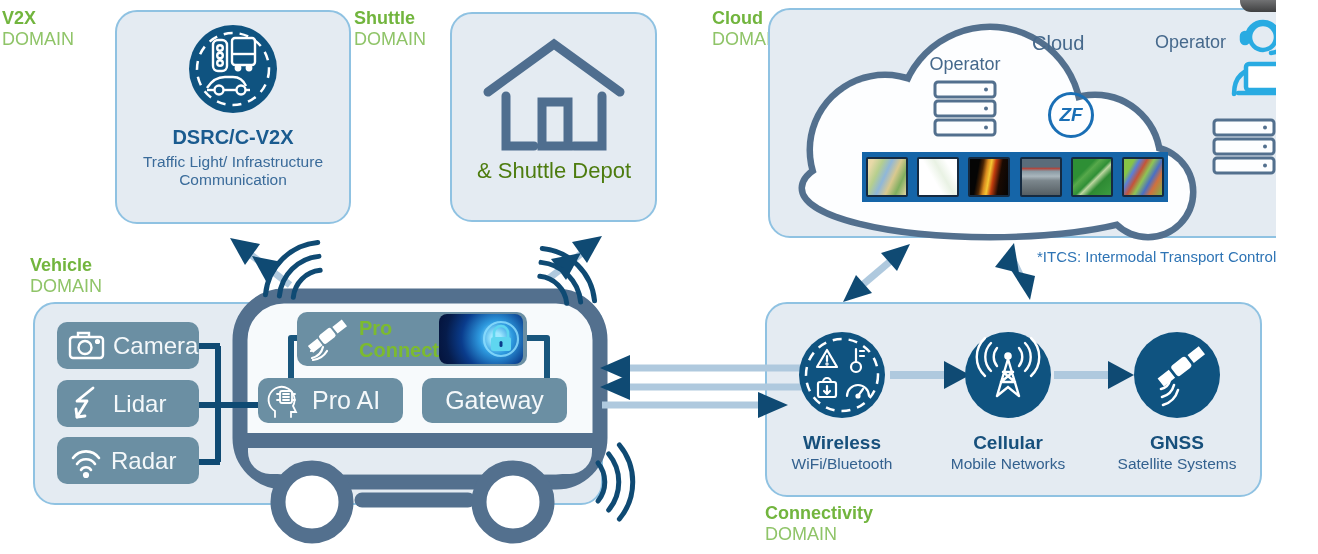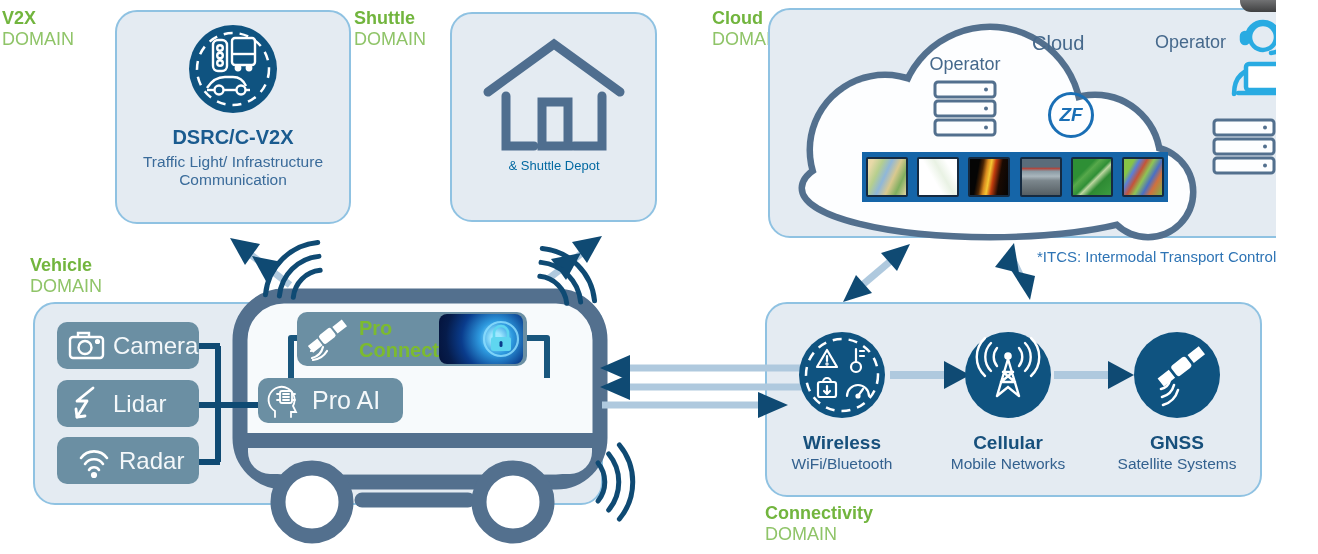--- a/index.html
+++ b/index.html
@@ -190,21 +190,21 @@
 
   <svg class="abs content" style="left:478px;top:34px;" width="152" height="122" viewBox="0 0 152 122">
     <g stroke="#4F6E8F" stroke-width="9" fill="none" stroke-linecap="round">
       <path d="M10,58 L76,10 L142,58"></path>
       <path d="M28,62 V112 H56"></path>
       <path d="M124,62 V112 H96"></path>
       <rect x="64" y="68" width="26" height="44"></rect>
     </g>
   </svg>
   <div class="ctext" style="left:460px;top:158px;width:188px;">
-    <div style="font-size:13px;color:#0369a1;">&amp; Shuttle Depot</div>
+    <div style="font-size:22px;color:#4d7c0f;">&amp; Shuttle Depot</div>
   </div>
 
   <div class="ctext" style="left:920px;top:54px;width:90px;font-size:18px;color:#46698C;">Operator</div>
   <svg class="abs content" style="left:933px;top:80px;" width="64" height="58" viewBox="0 0 64 58">
     <g stroke="#53708E" stroke-width="3" fill="#FDFEFF">
       <rect x="2" y="2" width="60" height="15" rx="3"></rect>
         <rect x="2" y="21" width="60" height="15" rx="3"></rect>
         <rect x="2" y="40" width="60" height="15" rx="3"></rect>
     </g>
     <g fill="#53708E">
@@ -266,21 +266,21 @@
   </div>
   <div class="comp" style="left:57px;top:380px;width:142px;height:47px;padding-left:12px;">
     <svg width="36" height="38" viewBox="0 0 36 38">
       <g stroke="#fff" stroke-width="2.8" fill="none" stroke-linecap="round" stroke-linejoin="round">
         <polyline points="24,3 8,16 18,16 8,32"></polyline>
           <polyline points="7,24 8,32 16,31"></polyline>
       </g>
     </svg>
     <div class="sensor-label" style="width:72px;margin-left:8px;">Lidar</div>
   </div>
-  <div class="comp" style="left:57px;top:437px;width:142px;height:47px;padding-left:16px;">
+  <div class="comp" style="left:57px;top:437px;width:142px;height:47px;padding-left:8px;">
     <svg width="42" height="38" viewBox="0 0 42 38">
       <g stroke="#fff" stroke-width="2.6" fill="none" stroke-linecap="round">
         <path d="M8,16 a16,16 0 0 1 26,0"></path>
           <path d="M12,22 a11,11 0 0 1 18,0"></path>
           <path d="M16,28 a6,6 0 0 1 10,0"></path>
         <circle cx="21" cy="33" r="1.8" fill="#fff"></circle>
       </g>
     </svg>
     <div class="sensor-label" style="width:72px;margin-left:4px;">Radar</div>
   </div>
@@ -310,20 +310,23 @@
   </div>
   <div class="comp" style="left:258px;top:378px;width:145px;height:45px;padding-left:6px;">
     <svg width="40" height="40" viewBox="0 0 40 40">
       <g stroke="#fff" stroke-width="1.8" fill="none" stroke-linecap="round">
         <path d="M27,36 v-5 h5 l-3,-6 a13,13 0 1 0 -18,5 l0,6"></path>
         <rect x="16" y="10" width="12" height="12" rx="2"></rect>
         <path d="M19,13 h6 M19,16 h6 M19,19 h6 M16,13 h-3 M16,19 h-3 M28,13 h3 M28,19 h3"></path>
       </g>
     </svg>
     <div style="font-size:25px;color:#F4F8FA;margin-left:8px;">Pro AI</div>
+  </div>
+  <div class="comp" style="left:422px;top:378px;width:145px;height:45px;justify-content:center;">
+    <div style="font-size:25px;color:#F4F8FA;">Gateway</div>
   </div>
 
   <div class="node" style="left:799px;top:332px;">
     <svg width="86" height="86" viewBox="0 0 86 86">
       <circle cx="43" cy="43" r="36" fill="none" stroke="#fff" stroke-width="2.5" stroke-dasharray="9 7"></circle>
       <g stroke="#fff" stroke-width="2.2" fill="none" stroke-linecap="round" stroke-linejoin="round">
         <polygon points="28,18 38,35 18,35"></polygon>
           <line x1="28" y1="24" x2="28" y2="29"></line>
           <circle cx="28" cy="32" r="0.6" fill="#fff"></circle>
         <line x1="57" y1="17" x2="57" y2="30"></line>

